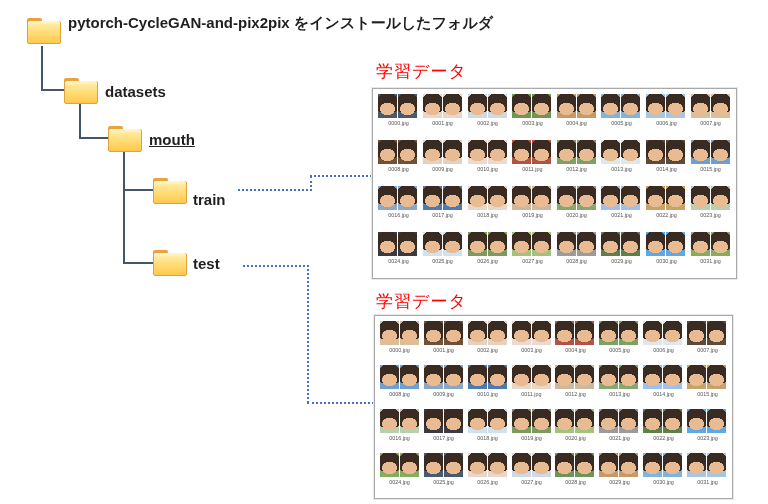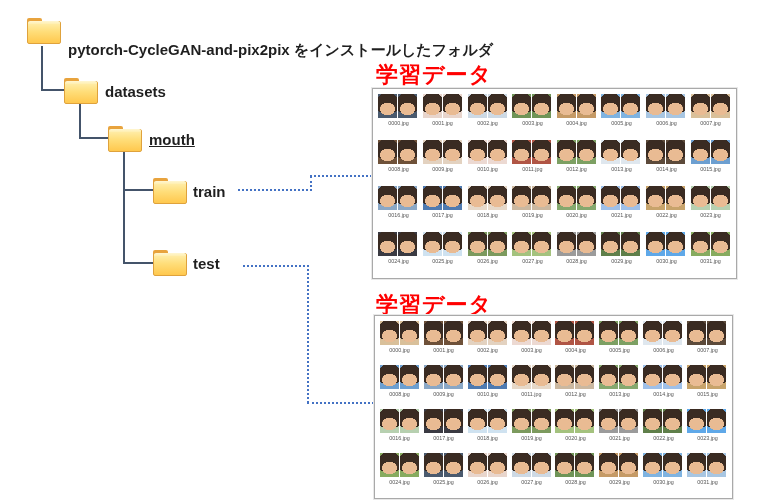--- a/index.html
+++ b/index.html
@@ -32,21 +32,21 @@
 
   
   .tline{position:absolute;background:var(--tree-line,#44546A);}
 
   
   .dot-h{position:absolute;border-top:2px dotted var(--connector,#4472C4);height:0;}
   .dot-v{position:absolute;border-left:2px dotted var(--connector,#4472C4);width:0;}
 
   
   .panel-title{
-    position:absolute;font-weight:bold;font-size:22px;color:var(--panel-title,#FF0000);
+    position:absolute;font-weight:normal;font-size:17px;color:var(--panel-title,#FF0000);
     letter-spacing:1px;white-space:nowrap;
   }
   .panel{
     position:absolute;background:#ffffff;border:1px solid #a9a9a9;
     box-shadow:0 0 0 1px #e8e8e8;overflow:hidden;
   }
   .grid{
     display:grid;grid-template-columns:repeat(8,1fr);
     padding:5px 3px 0 3px;
   }
@@ -63,42 +63,42 @@
   }
 </style>
 </head>
 <body style="--tree-line: #44546A; --connector: #4472C4; --panel-title: #FF0000; --folder-front: #FFC84E; --folder-back: #E8A33D;">
 
 <div class="folder" style="left:27px;top:18px;">
   <div class="back"></div>
   <div class="body"></div>
   <div class="lip"></div>
 </div>
-<div class="tree-label root-label" style="left:68px;top:41px;">pytorch-CycleGAN-and-pix2pix をインストールしたフォルダ</div>
+<div class="tree-label root-label" style="left:68px;top:14px;">pytorch-CycleGAN-and-pix2pix をインストールしたフォルダ</div>
 
 <div class="folder" style="left:64px;top:78px;">
   <div class="back"></div>
   <div class="body"></div>
   <div class="lip"></div>
 </div>
 <div class="tree-label" style="left:105px;top:83px;">datasets</div>
 
 <div class="folder" style="left:108px;top:126px;">
   <div class="back"></div>
   <div class="body"></div>
   <div class="lip"></div>
 </div>
 <div class="tree-label" style="left:149px;top:131px;text-decoration:underline;">mouth</div>
 
 <div class="folder" style="left:153px;top:178px;">
   <div class="back"></div>
   <div class="body"></div>
   <div class="lip"></div>
 </div>
-<div class="tree-label" style="left:193px;top:183px;">train</div>
+<div class="tree-label" style="left:193px;top:191px;">train</div>
 
 <div class="folder" style="left:153px;top:250px;">
   <div class="back"></div>
   <div class="body"></div>
   <div class="lip"></div>
 </div>
 <div class="tree-label" style="left:193px;top:255px;">test</div>
 
 <div class="tline" style="left:41px;top:46px;width:2px;height:45px;"></div>
 <div class="tline" style="left:41px;top:89px;width:23px;height:2px;"></div>

